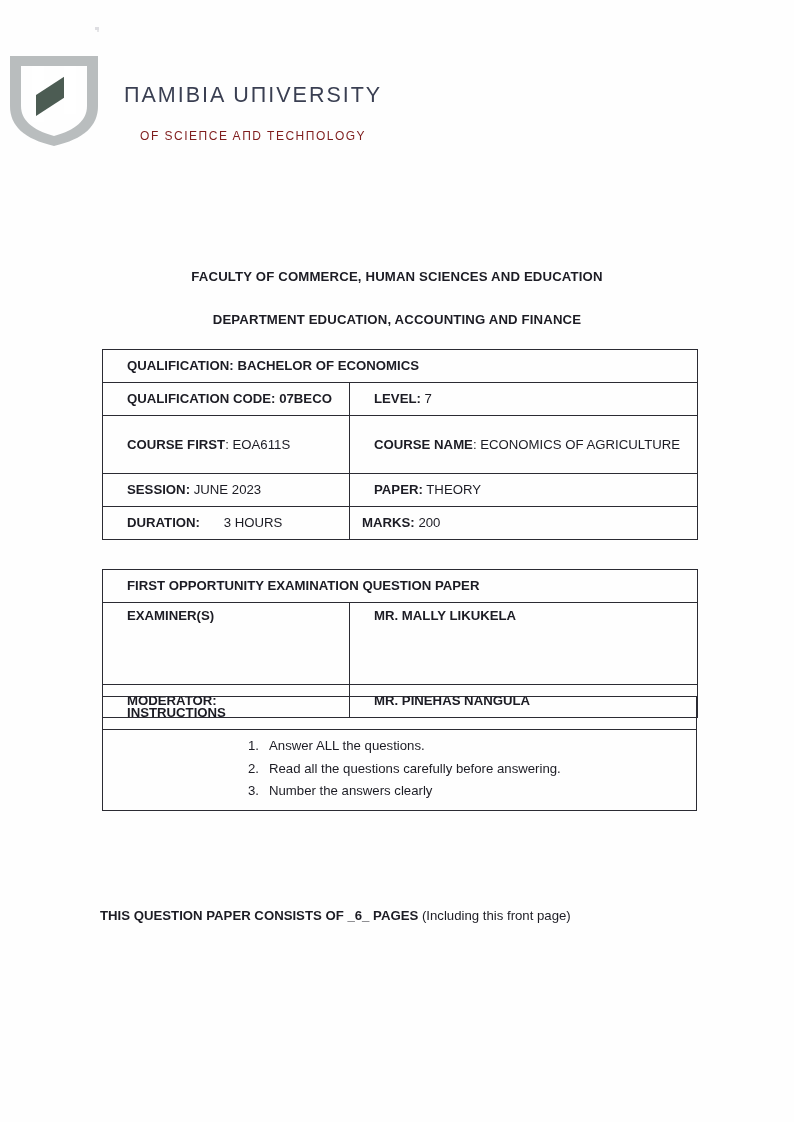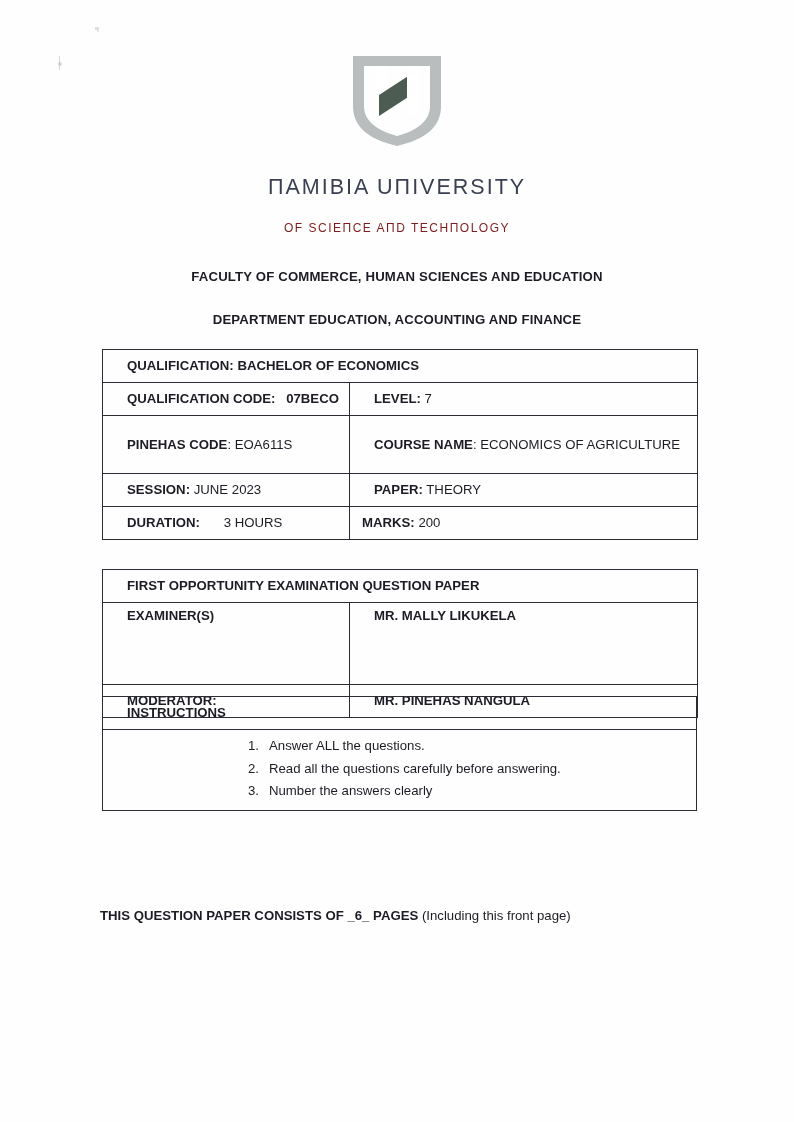--- a/index.html
+++ b/index.html
@@ -32,22 +32,23 @@
   .speck-b { left: 59px;  top: 56px;  width: 1px; height: 14px; }
   .speck-c { left: 95px;  top: 27px;  width: 4px; height: 3px; opacity:.45; }
   .speck-d { left: 97px;  top: 30px;  width: 2px; height: 2px; opacity:.35; }
 
   
   .logo-wrap {
     position: absolute;
     left: 0; right: 0;
     top: 52px;
     display: flex;
-    flex-direction: column;
+    flex-direction: row;
     align-items: center;
+    gap: 16px;
   }
   .shield {
     width: 108px;
     height: 96px;
     display: block;
   }
 
   .wordmark {
     margin-top: 26px;
     text-align: center;
@@ -190,30 +191,30 @@
     <tbody>
       <tr class="r-norm">
         <td colspan="2">
           <span class="lbl">QUALIFICATION:</span>
           <span class="lbl">BACHELOR OF ECONOMICS</span>
         </td>
       </tr>
       <tr class="r-norm">
         <td>
           <span class="lbl">QUALIFICATION CODE:</span>
-          <span class="lbl" style="margin-left:7px">07BECO</span>
+          <span class="lbl" style="margin-left:0">07BECO</span>
         </td>
         <td>
           <span class="lbl">LEVEL:</span>
           <span class="val">7</span>
         </td>
       </tr>
       <tr class="r-tall">
         <td>
-          <span class="lbl">PINEHAS CODE</span><span class="val">: EOA611S</span>
+          <span class="lbl">COURSE FIRST</span><span class="val">: EOA611S</span>
         </td>
         <td>
           <span class="lbl">COURSE NAME</span><span class="val">: ECONOMICS OF AGRICULTURE</span>
         </td>
       </tr>
       <tr class="r-norm">
         <td>
           <span class="lbl">SESSION:</span>
           <span class="val">JUNE 2023</span>
         </td>

